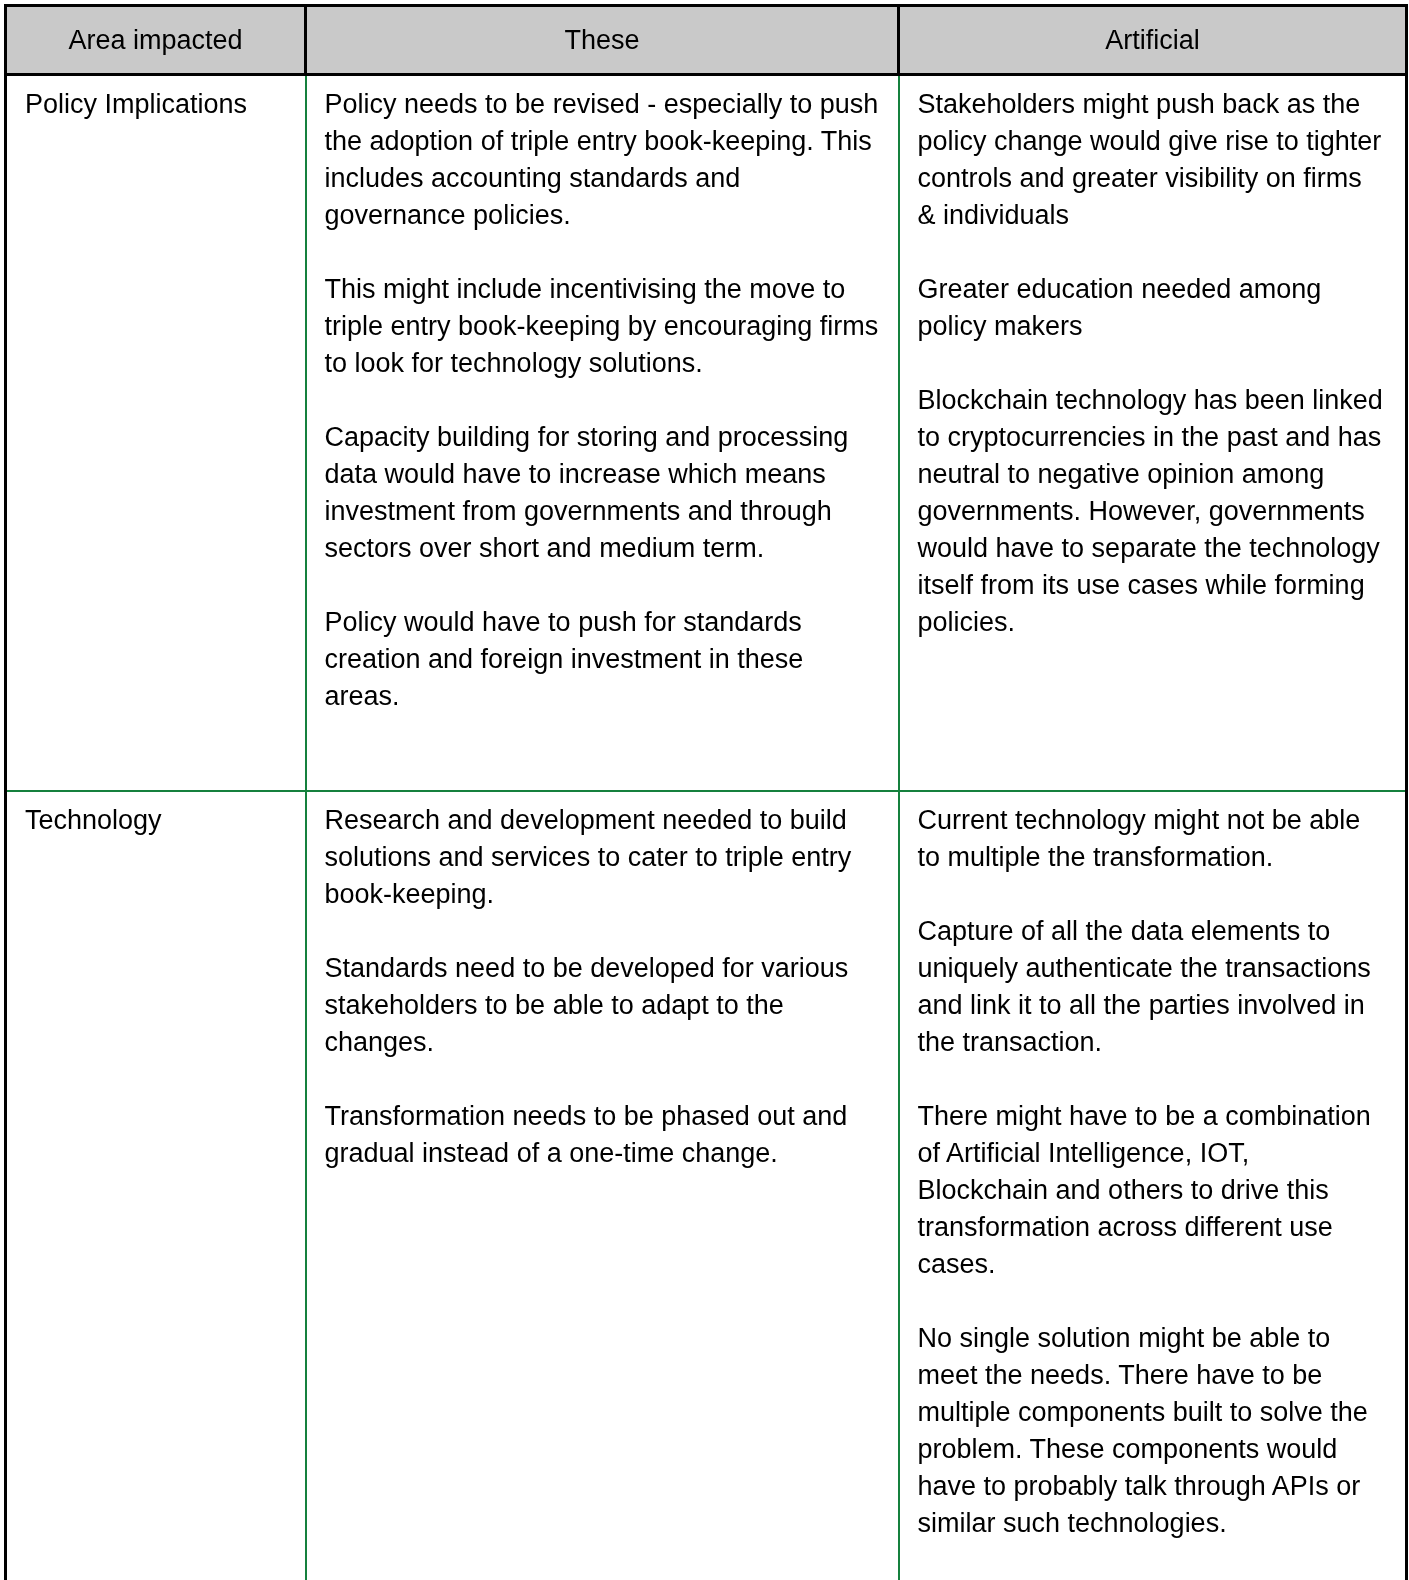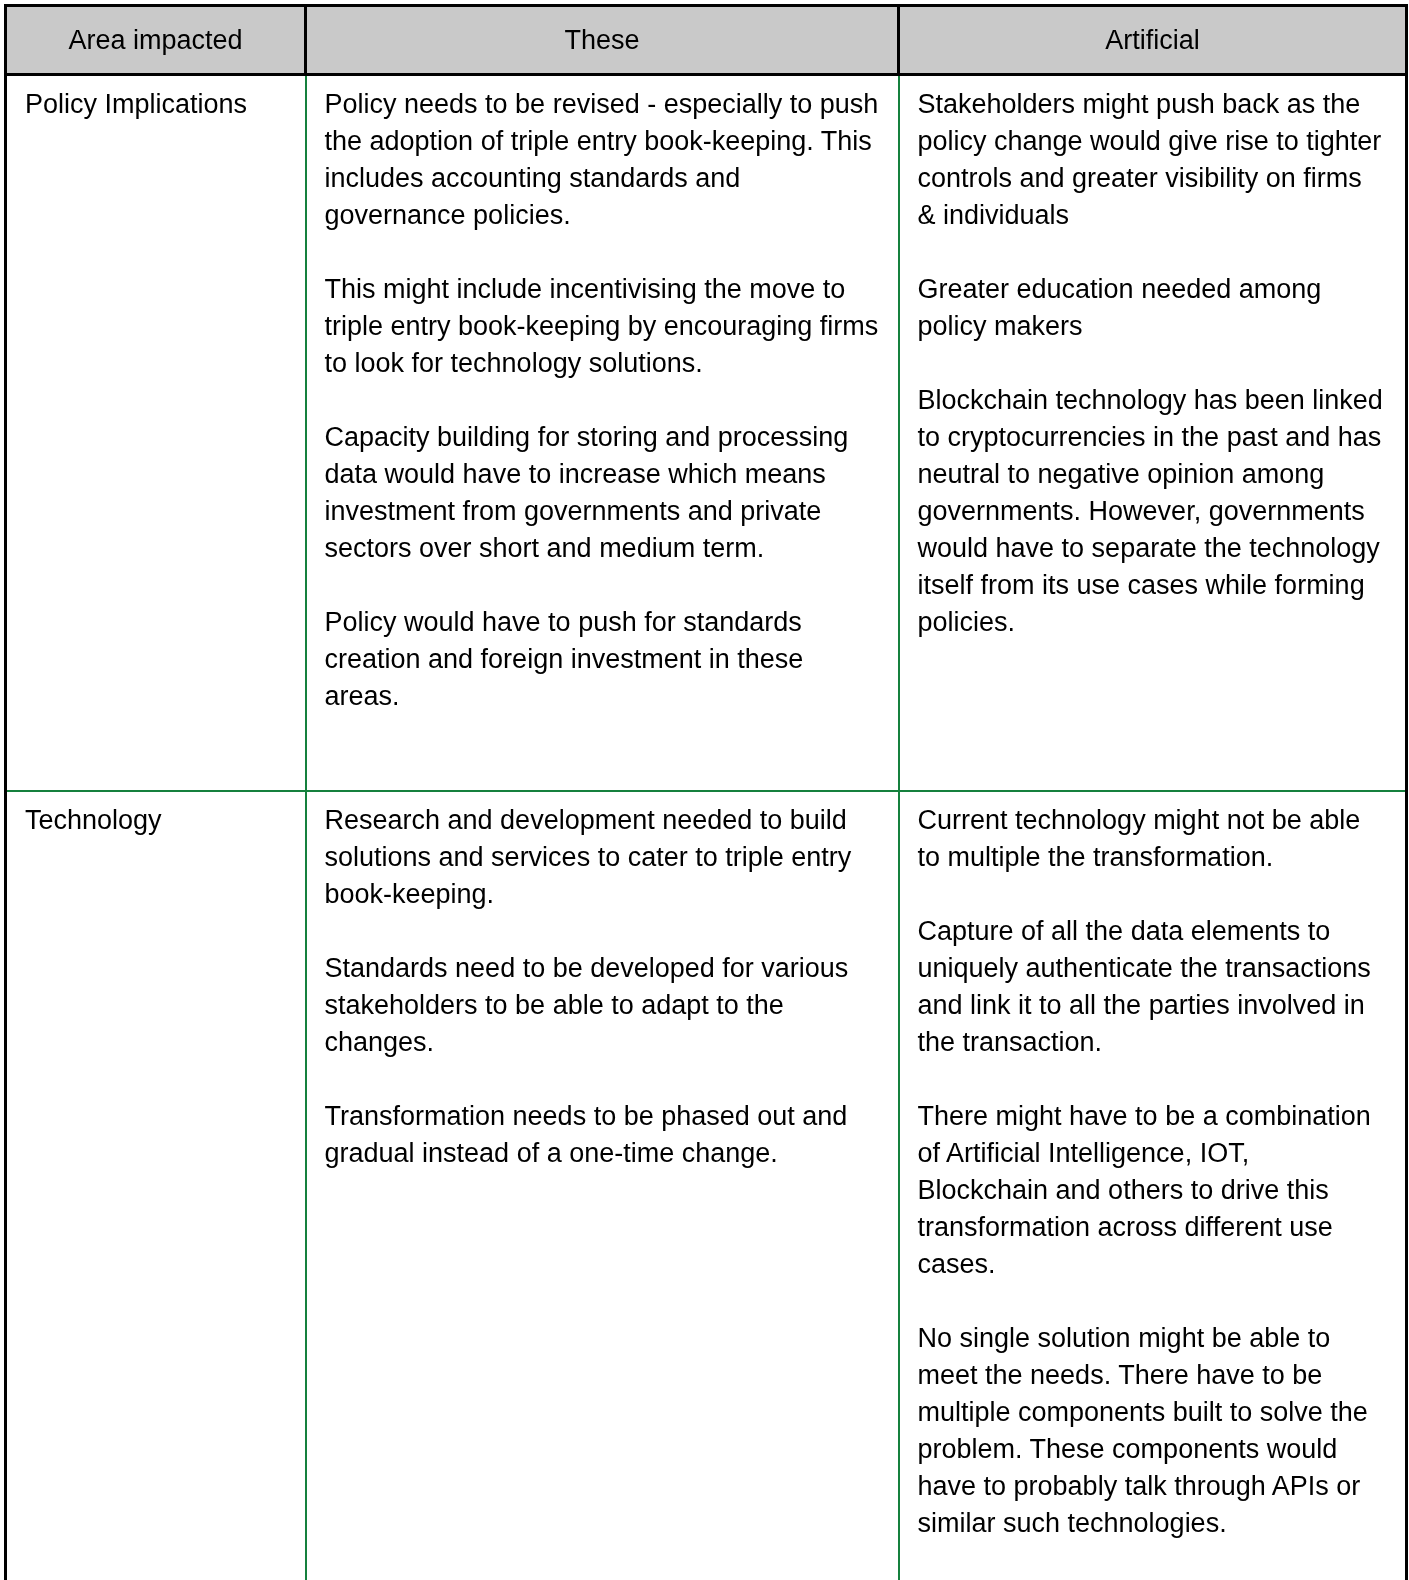--- a/index.html
+++ b/index.html
@@ -88,21 +88,21 @@
         <th>Artificial</th>
       </tr>
     </thead>
     <tbody>
 
       <tr class="row-policy">
         <td class="area-cell">Policy Implications</td>
         <td>
           <p class="para">Policy needs to be revised - especially to push the adoption of triple entry book-keeping. This includes accounting standards and governance policies.</p>
           <p class="para">This might include incentivising the move to triple entry book-keeping by encouraging firms to look for technology solutions.</p>
-          <p class="para">Capacity building for storing and processing data would have to increase which means investment from governments and private sectors over short and medium term.</p>
+          <p class="para">Capacity building for storing and processing data would have to increase which means investment from governments and through sectors over short and medium term.</p>
           <p class="para">Policy would have to push for standards creation and foreign investment in these areas.</p>
         </td>
         <td>
           <p class="para">Stakeholders might push back as the policy change would give rise to tighter controls and greater visibility on firms &amp; individuals</p>
           <p class="para">Greater education needed among policy makers</p>
           <p class="para">Blockchain technology has been linked to cryptocurrencies in the past and has neutral to negative opinion among governments. However, governments would have to separate the technology itself from its use cases while forming policies.</p>
         </td>
       </tr>
 
       <tr class="row-technology">

